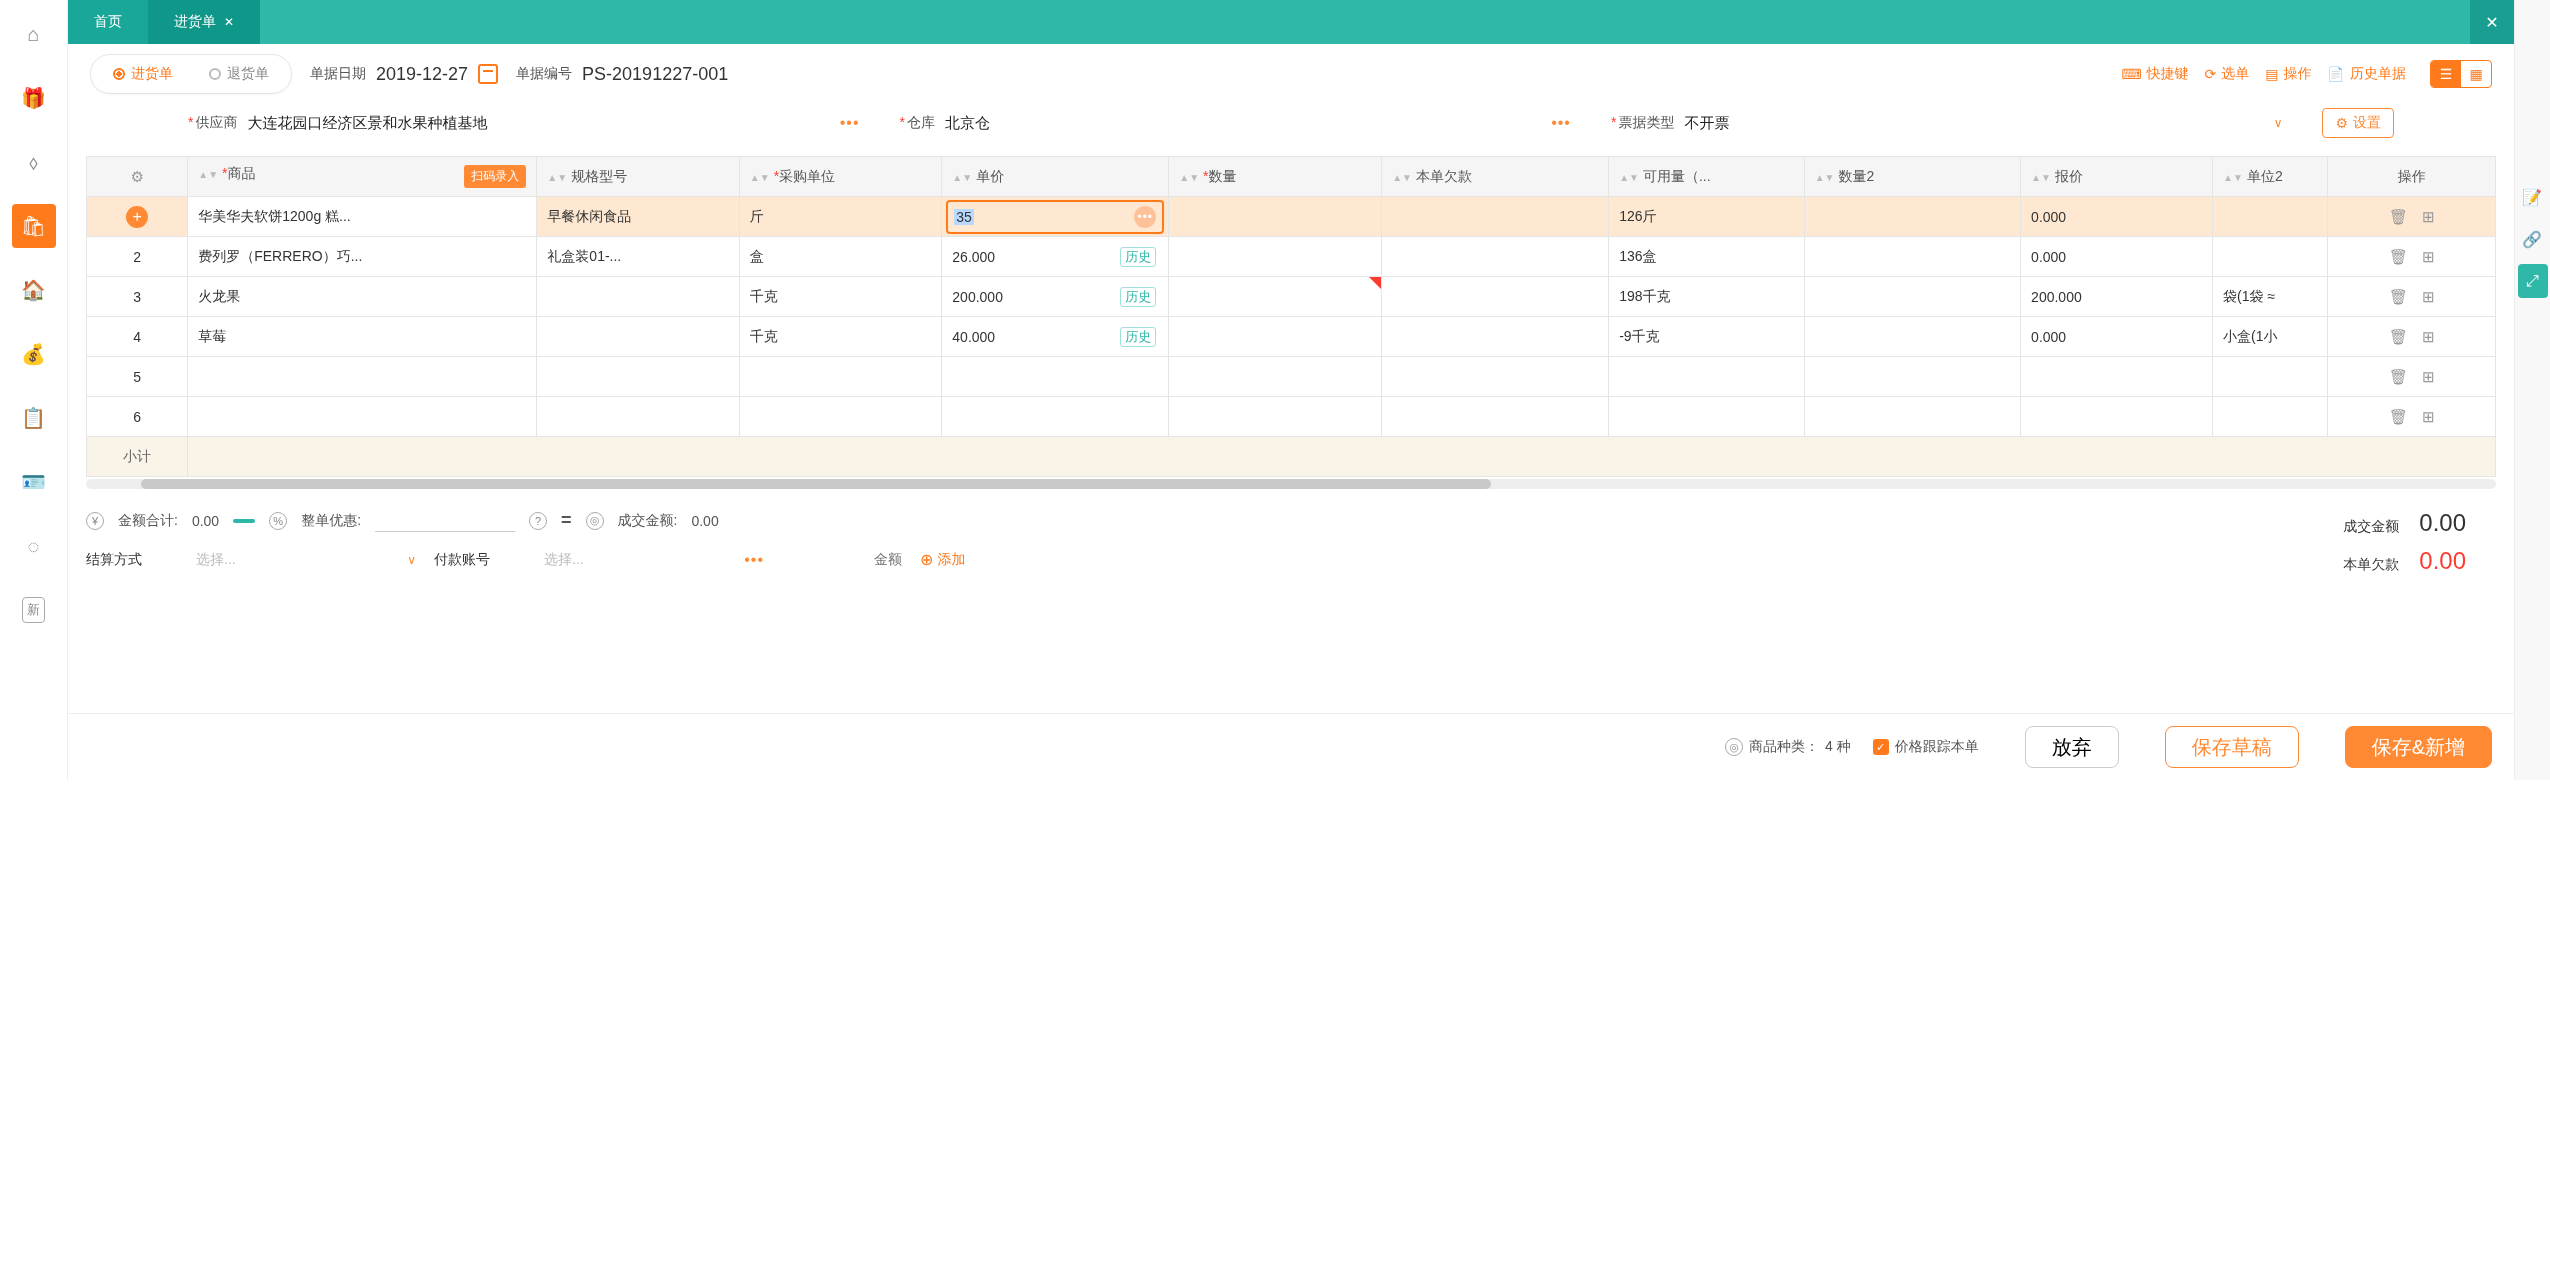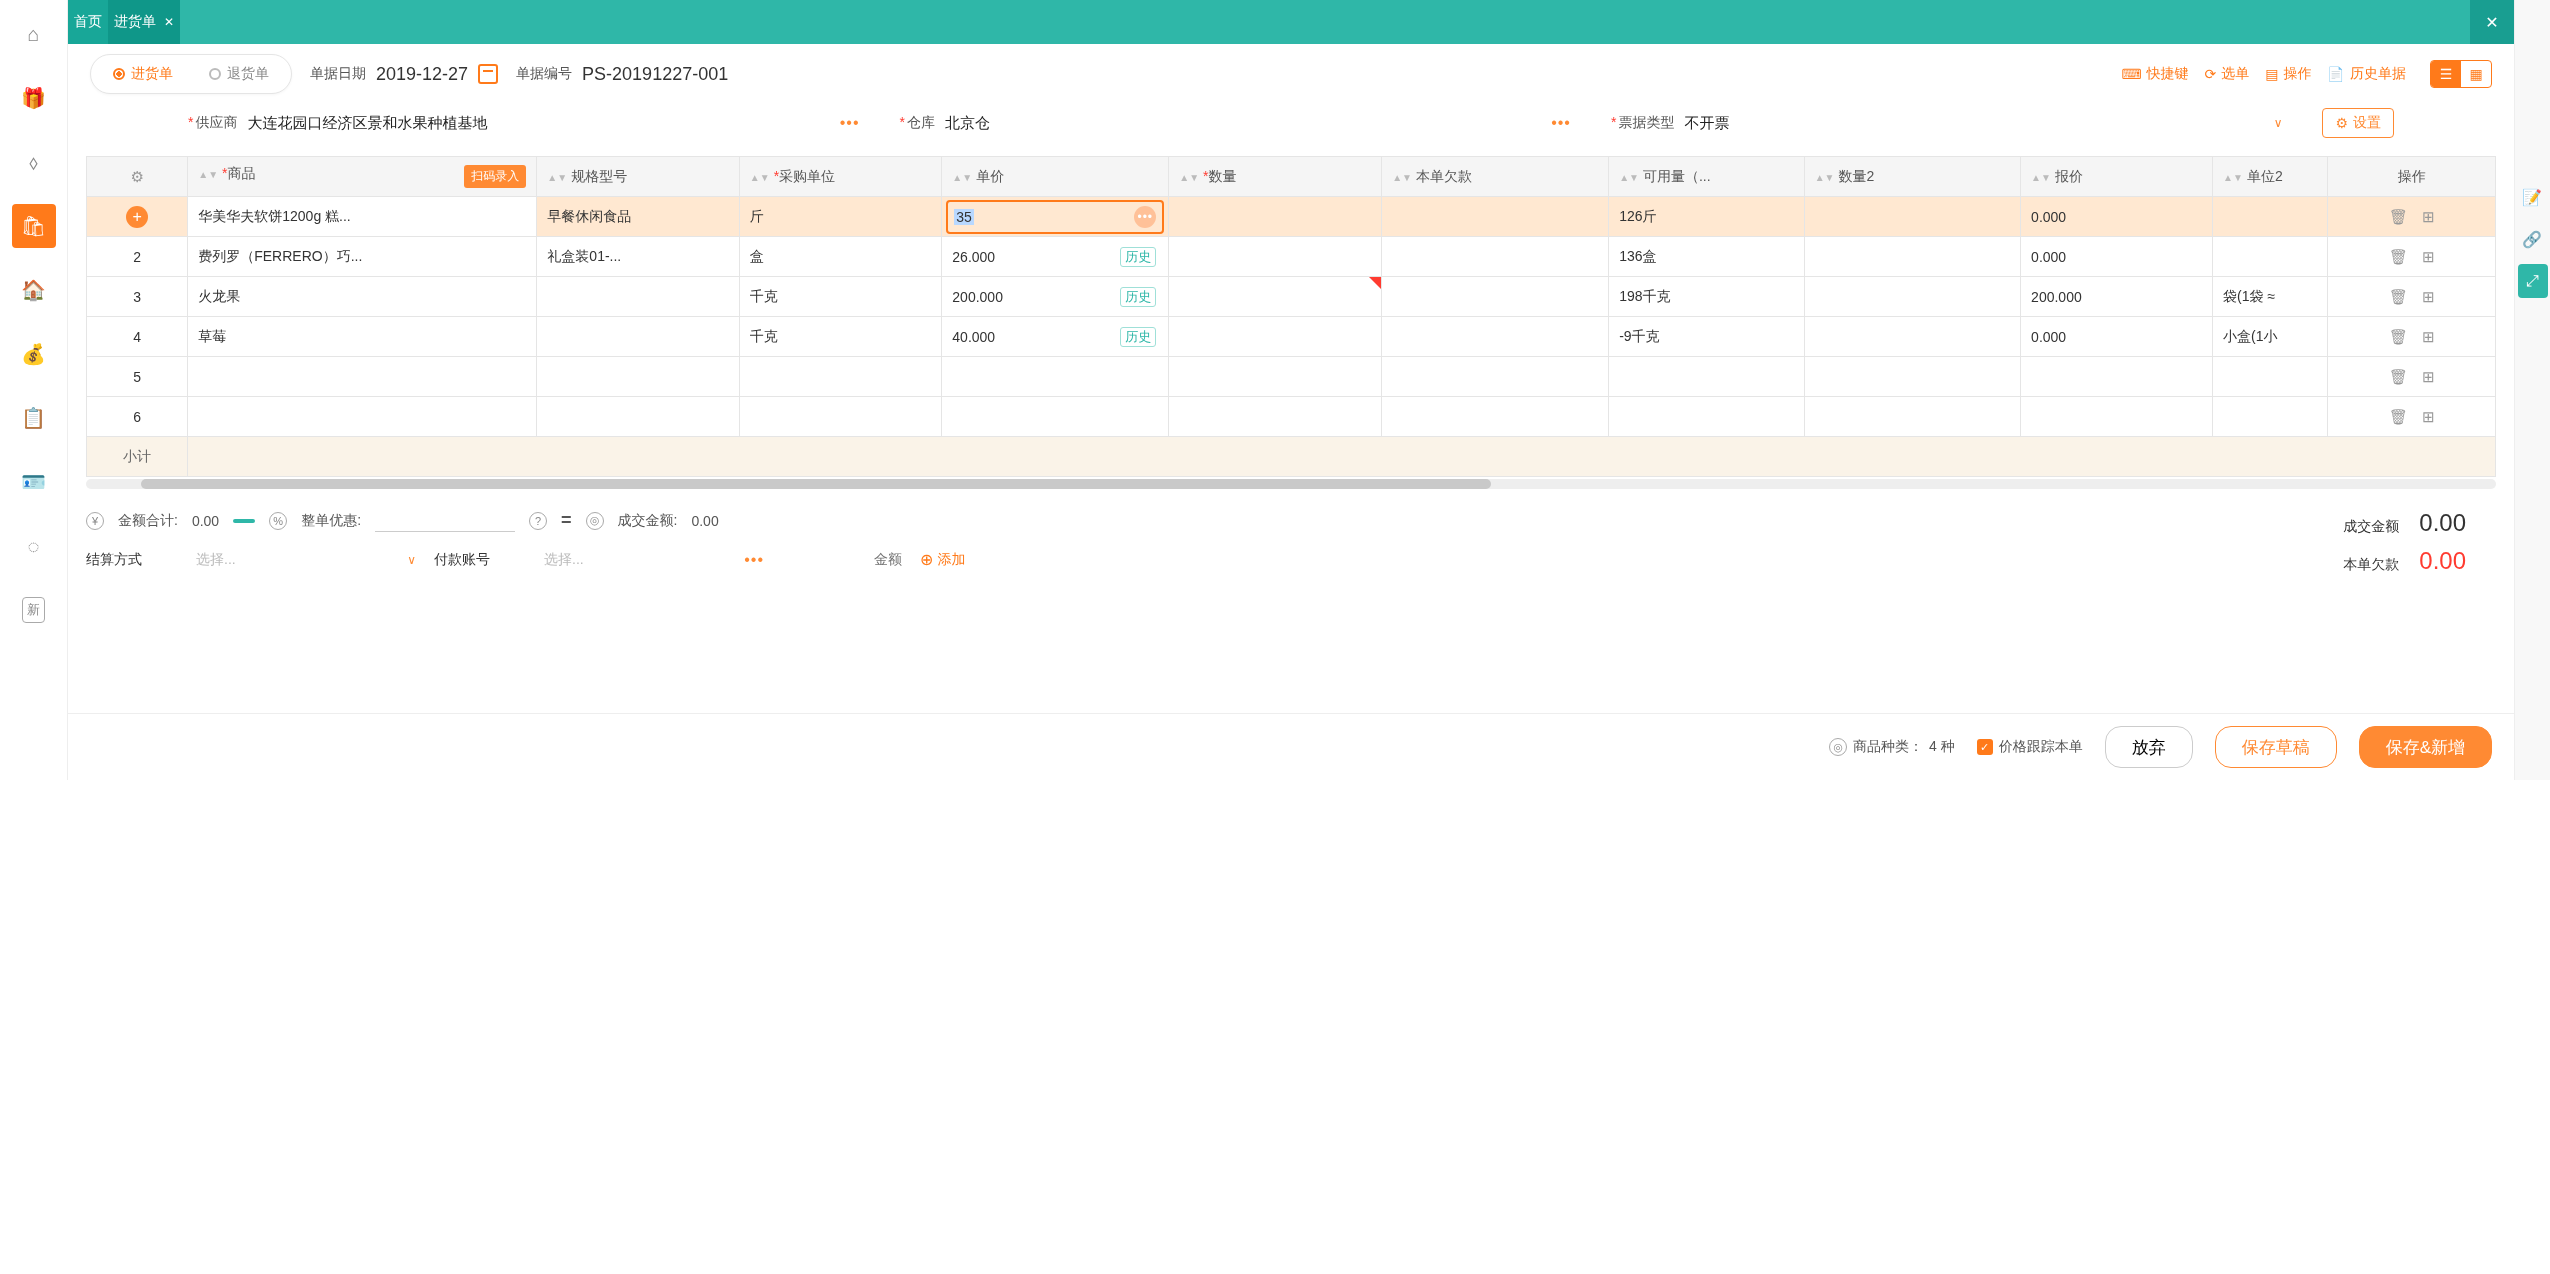--- a/index.html
+++ b/index.html
@@ -9,21 +9,21 @@
 
 
 .sidebar { width: 68px; background: #fff; border-right: 1px solid #eee; display: flex; flex-direction: column; align-items: center; padding-top: 12px; gap: 20px; }
 .sidebar .icon { width: 44px; height: 44px; display: flex; align-items: center; justify-content: center; font-size: 20px; color: #888; cursor: pointer; border-radius: 4px; }
 .sidebar .icon.active { background: #FF7A1A; color: #fff; }
 .sidebar .icon-new { font-size: 13px; border: 1px solid #aaa; border-radius: 4px; padding: 3px 4px; }
 
 
 .main { flex: 1; display: flex; flex-direction: column; overflow: hidden; }
 .topbar { background: #2FB7A8; height: 44px; display: flex; align-items: stretch; }
-.topbar .tab { padding: 0 6px; display: flex; align-items: center; color: #fff; gap: 8px; cursor: pointer; }
+.topbar .tab { padding: 0 26px; display: flex; align-items: center; color: #fff; gap: 8px; cursor: pointer; }
 .topbar .tab.home { background: #18A798; }
 .topbar .tab.active { background: #0F9789; }
 .topbar .tab .x { font-size: 12px; }
 .topbar .spacer { flex: 1; }
 .topbar .close-main { width: 44px; display: flex; align-items: center; justify-content: center; color: #fff; background: #199e91; cursor: pointer; font-size: 16px;}
 
 
 .right-rail { width: 36px; background: #f8f8f8; border-left: 1px solid #eee; display: flex; flex-direction: column; align-items: center; padding-top: 180px; gap: 8px;}
 .right-rail .rr { width: 30px; height: 34px; display: flex; align-items: center; justify-content: center; color: #999; cursor: pointer; border-radius: 4px; font-size: 16px;}
 .right-rail .expand { background: #2FB7A8; color: #fff; }
@@ -114,21 +114,21 @@
 .totals .select-like { color:#bbb; min-width:160px; display:inline-flex; align-items:center; justify-content:space-between; border-bottom: none; margin-left: 36px;}
 .add-link { color:#FF7A1A; display:flex; align-items:center; gap:4px; cursor:pointer;}
 .fee-btn { border:1px solid #FF8A33; color:#FF8A33; padding:5px 12px; border-radius:4px; cursor:pointer;}
 .hint { color:#888;}
 
 
 .footer { border-top:1px solid #eee; margin-top:auto; padding:12px 22px; display:flex; align-items:center; gap:22px;}
 .footer .count { display:flex; align-items:center; gap:6px; color:#555;}
 .footer .chk { width:16px; height:16px; background:#FF7A1A; border-radius:3px; display:inline-flex; align-items:center; justify-content:center; color:#fff; font-size:11px;}
 .footer .spacer { flex:1;}
-.footer button { height:42px; padding: 0 26px; font-size:17px; border-radius:16px; cursor:pointer; border:1px solid #ccc; background:#fff;}
+.footer button { height:42px; padding: 0 26px; font-size:20px; border-radius:8px; cursor:pointer; border:1px solid #ccc; background:#fff;margin-left:24px;}
 .footer button.draft { border-color:#FF8A33; color:#FF8A33;}
 .footer button.primary { background:#FF8A33; border-color:#FF8A33; color:#fff;}
 </style>
 </head>
 <body>
 
 <div class="app">
   <div class="sidebar">
     <div class="icon">⌂</div>
     <div class="icon">🎁</div>

